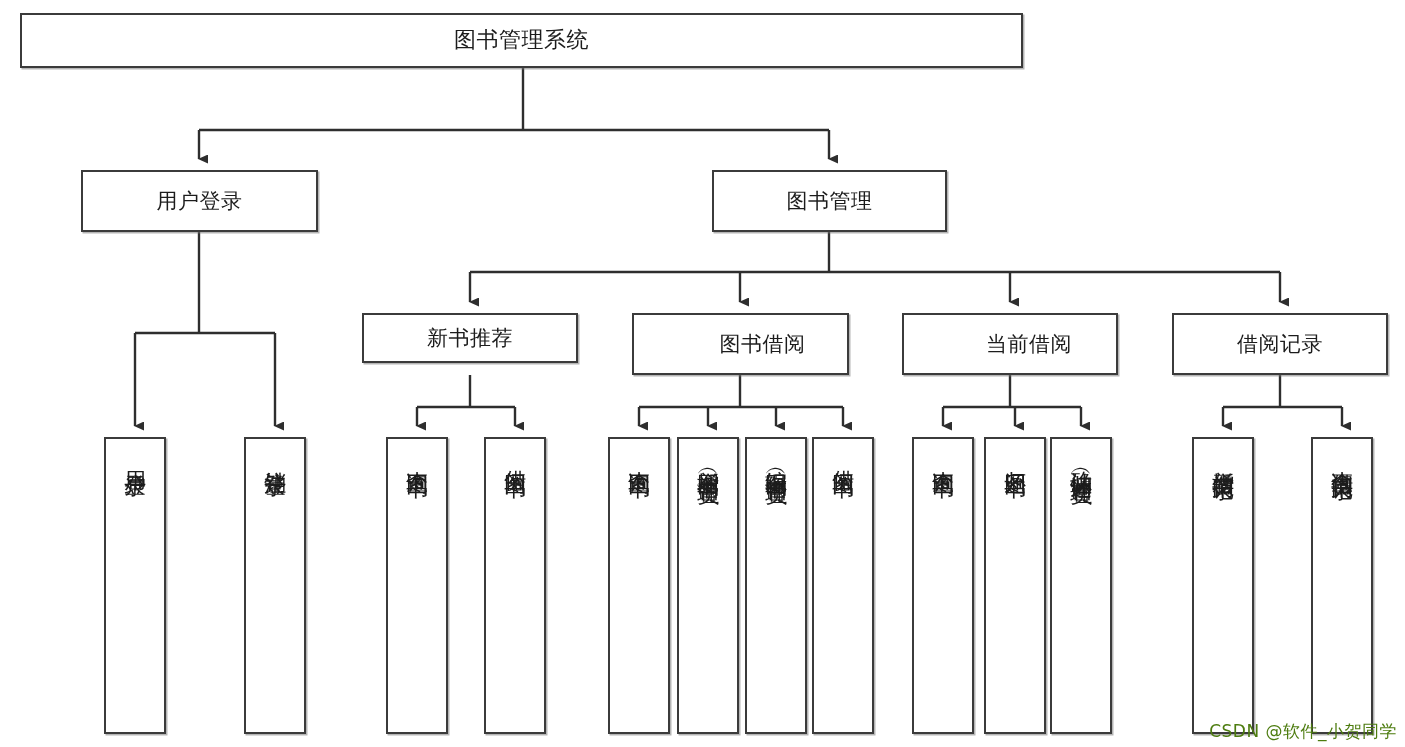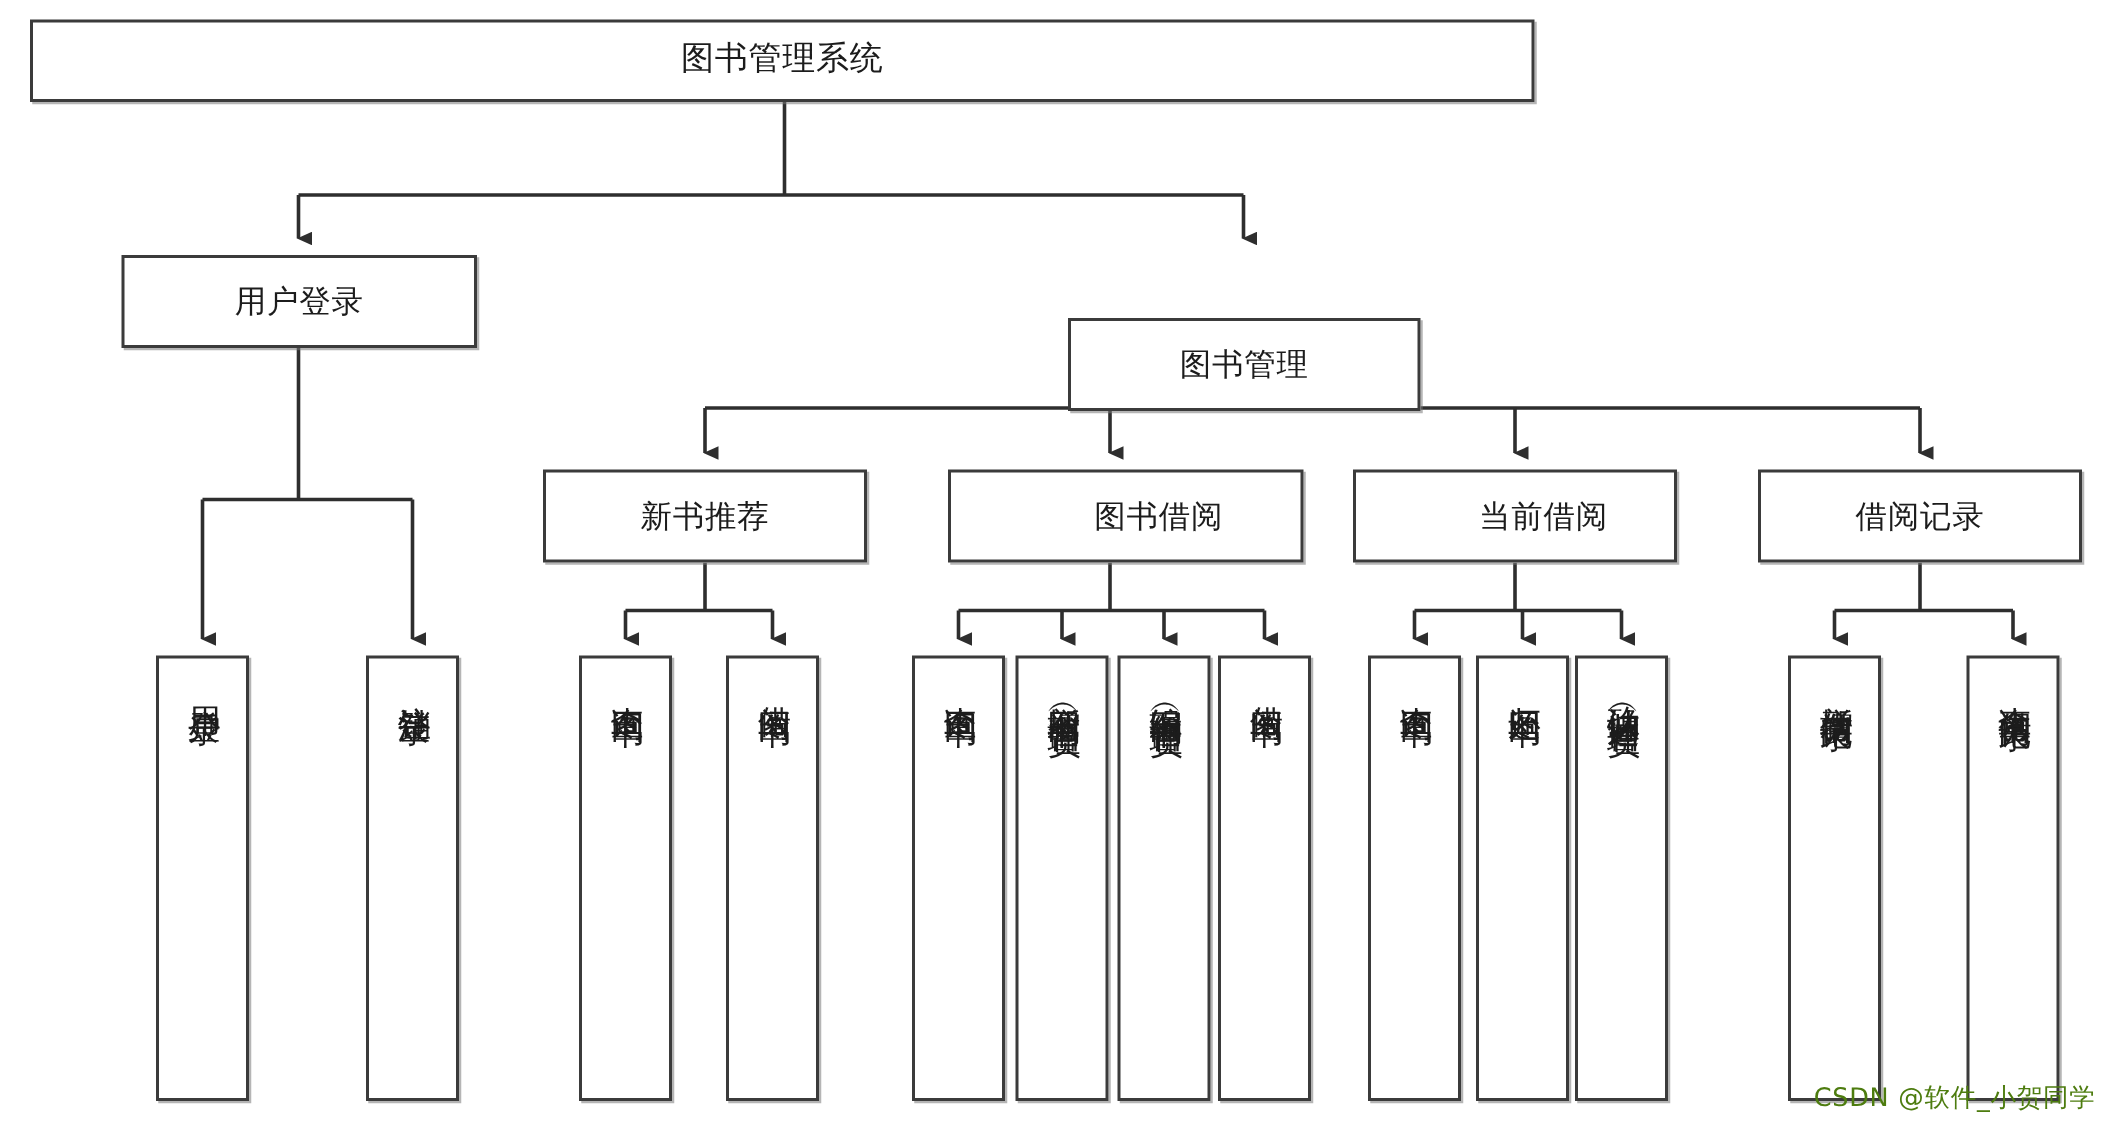--- a/index.html
+++ b/index.html
@@ -121,29 +121,29 @@
   </svg>
 
   <div class="node root" style="left: 20px; top: 13px; width: 1003px; height: 55px; align-items: center;">
     <span class="label">图书管理系统</span>
   </div>
 
   <div id="level2-layer">
       <div class="node level2" style="left: 81px; top: 170px; width: 237px; height: 62px;">
         <span class="label">用户登录</span>
       </div>
-      <div class="node level2" style="left: 712px; top: 170px; width: 235px; height: 62px; margin-top: 42px;">
+      <div class="node level2" style="left: 712px; top: 170px; width: 235px; height: 62px;">
         <span class="label">图书管理</span>
       </div>
     </div>
   <div id="level3-layer">
-      <div class="node level3" style="left: 362px; top: 313px; width: 216px; height: 62px;">
+      <div class="node level3" style="left: 362px; top: 313px; width: 216px; height: 50px;">
         <span class="label">新书推荐</span>
       </div>
-      <div class="node level3" style="left: 632px; top: 313px; width: 237px; height: 62px; padding-left: 44px;">
+      <div class="node level3" style="left: 632px; top: 313px; width: 217px; height: 62px; padding-left: 44px;">
         <span class="label">图书借阅</span>
       </div>
       <div class="node level3" style="left: 902px; top: 313px; width: 216px; height: 62px; padding-left: 38px;">
         <span class="label">当前借阅</span>
       </div>
       <div class="node level3" style="left: 1172px; top: 313px; width: 216px; height: 62px;">
         <span class="label">借阅记录</span>
       </div>
     </div>
   <div id="leaf-layer">

